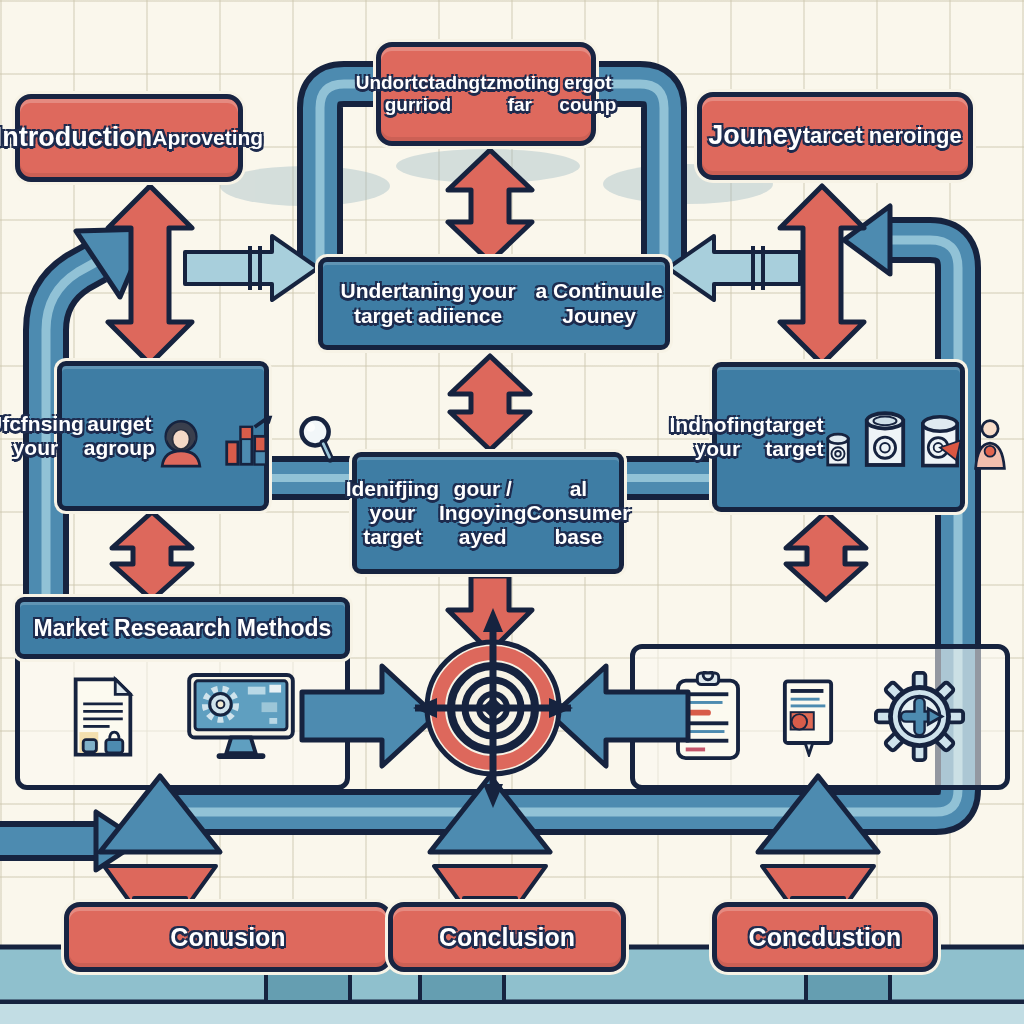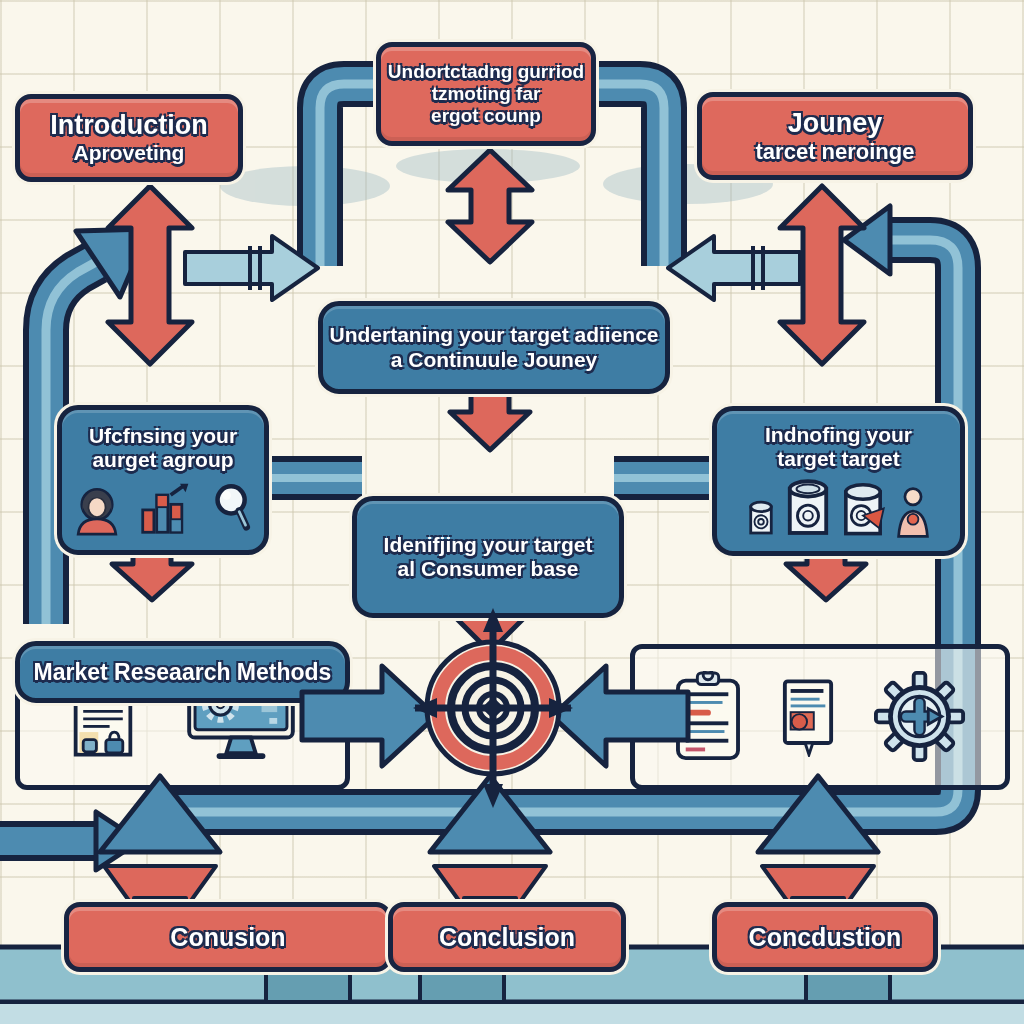--- a/index.html
+++ b/index.html
@@ -7,25 +7,25 @@
     position:relative;width:1024px;height:1024px;overflow:hidden;
     background-color:#faf7ec;
     background-image:
       linear-gradient(rgba(205,198,174,.45) 2px, transparent 2px),
       linear-gradient(90deg, rgba(205,198,174,.45) 2px, transparent 2px);
     background-size:73px 73px;
     font-family:"Liberation Sans", sans-serif;
   }
   svg.layer{position:absolute;left:0;top:0;width:1024px;height:1024px;}
   .back{z-index:1}.front{z-index:3}
-  .node{position:absolute;display:flex;flex-direction:column;align-items:center;justify-content:center;text-align:center;box-sizing:border-box;}
+  .node{position:absolute;display:flex;align-items:center;justify-content:center;text-align:center;box-sizing:border-box;}
   .red{background:#de695d;border:5px solid #182442;border-radius:16px;z-index:2;
        box-shadow:0 0 0 3px #f7f3e6, inset 0 4px 0 rgba(255,255,255,.22), inset 0 -4px 0 rgba(0,0,0,.08);}
-  .blue{background:#3e7da4;border:5px solid #16233f;border-radius:21px;z-index:2;
-       box-shadow:0 0 0 3px #f7f3e6, inset 0 3px 0 rgba(255,255,255,.18);margin-top:44px;}
+  .blue{background:#3e7da4;border:5px solid #16233f;border-radius:9px;z-index:2;
+       box-shadow:0 0 0 3px #f7f3e6, inset 0 3px 0 rgba(255,255,255,.18);}
   .panel{position:absolute;border:5px solid #16233f;border-radius:12px;background:rgba(252,250,242,.55);z-index:2;box-sizing:border-box;display:flex;align-items:center;justify-content:space-evenly;}
   .concl{z-index:4;}
   .ot{color:#fff;font-weight:bold;line-height:1.15;
       text-shadow:-2px -2px 0 #1d2b4e,2px -2px 0 #1d2b4e,-2px 2px 0 #1d2b4e,2px 2px 0 #1d2b4e,0 3px 0 #1d2b4e;}
   .t27{font-size:27px}.t22{font-size:22px}.t21{font-size:21px}.t19{font-size:19px}.t25{font-size:25px}.t23{font-size:23px}
   .iconrow{display:flex;align-items:flex-end;justify-content:center;gap:16px;margin-top:8px;}
   
   .pn{stroke:#16233f;stroke-width:46;fill:none;stroke-linejoin:round}
   .pb{stroke:#4d8bb0;stroke-width:34;fill:none;stroke-linejoin:round}
   .pl{stroke:#9ecbdd;stroke-width:9;fill:none;opacity:.85;stroke-linejoin:round}
@@ -201,20 +201,21 @@
       <svg width="36" height="54" viewBox="0 0 40 56">
         <circle cx="20" cy="11" r="9" fill="#f7dcc9" stroke="#16233f" stroke-width="3"></circle>
         <path d="M4 55 Q6 28 20 27 Q34 28 36 55 Z" fill="#f2bfae" stroke="#16233f" stroke-width="3"></path>
         <circle cx="20" cy="36" r="6" fill="#e2654f" stroke="#16233f" stroke-width="2"></circle>
       </svg>
     </div>
   </div>
 
   <div class="node blue" style="left:352px;top:452px;width:272px;height:122px">
     <span class="ot t21">Idenifjing your target</span>
+    <span class="ot t21">gour / Ingoying ayed</span>
     <span class="ot t21">al Consumer base</span>
   </div>
 
   <div class="panel" style="left:15px;top:644px;width:335px;height:146px">
     <svg width="66" height="84" viewBox="0 0 70 88">
       <path d="M6 4 H48 L64 20 V84 H6 Z" fill="#fcfaf0" stroke="#16233f" stroke-width="4"></path>
       <path d="M48 4 L48 20 H64 Z" fill="#dfe9ee" stroke="#16233f" stroke-width="3"></path>
       <rect x="10" y="60" width="20" height="22" fill="#f3dfae"></rect>
       <line x1="14" y1="30" x2="56" y2="30" stroke="#16233f" stroke-width="3"></line>
       <line x1="14" y1="38" x2="56" y2="38" stroke="#16233f" stroke-width="3"></line>

